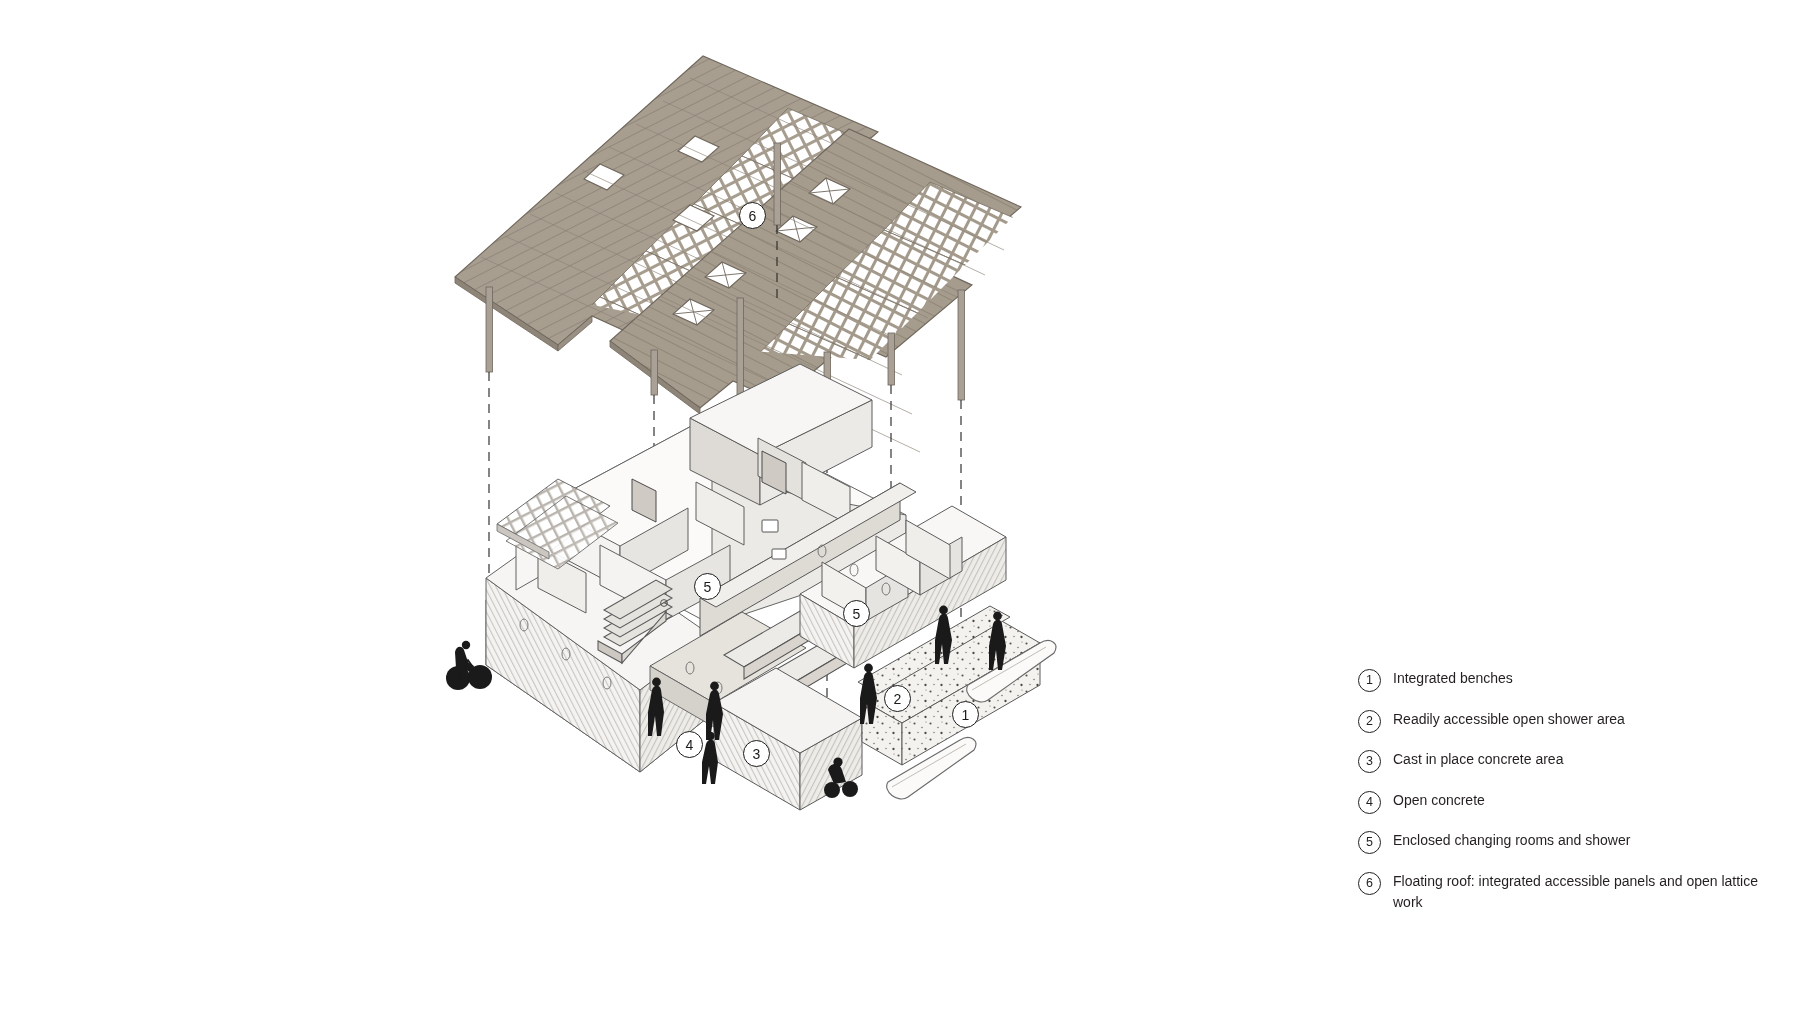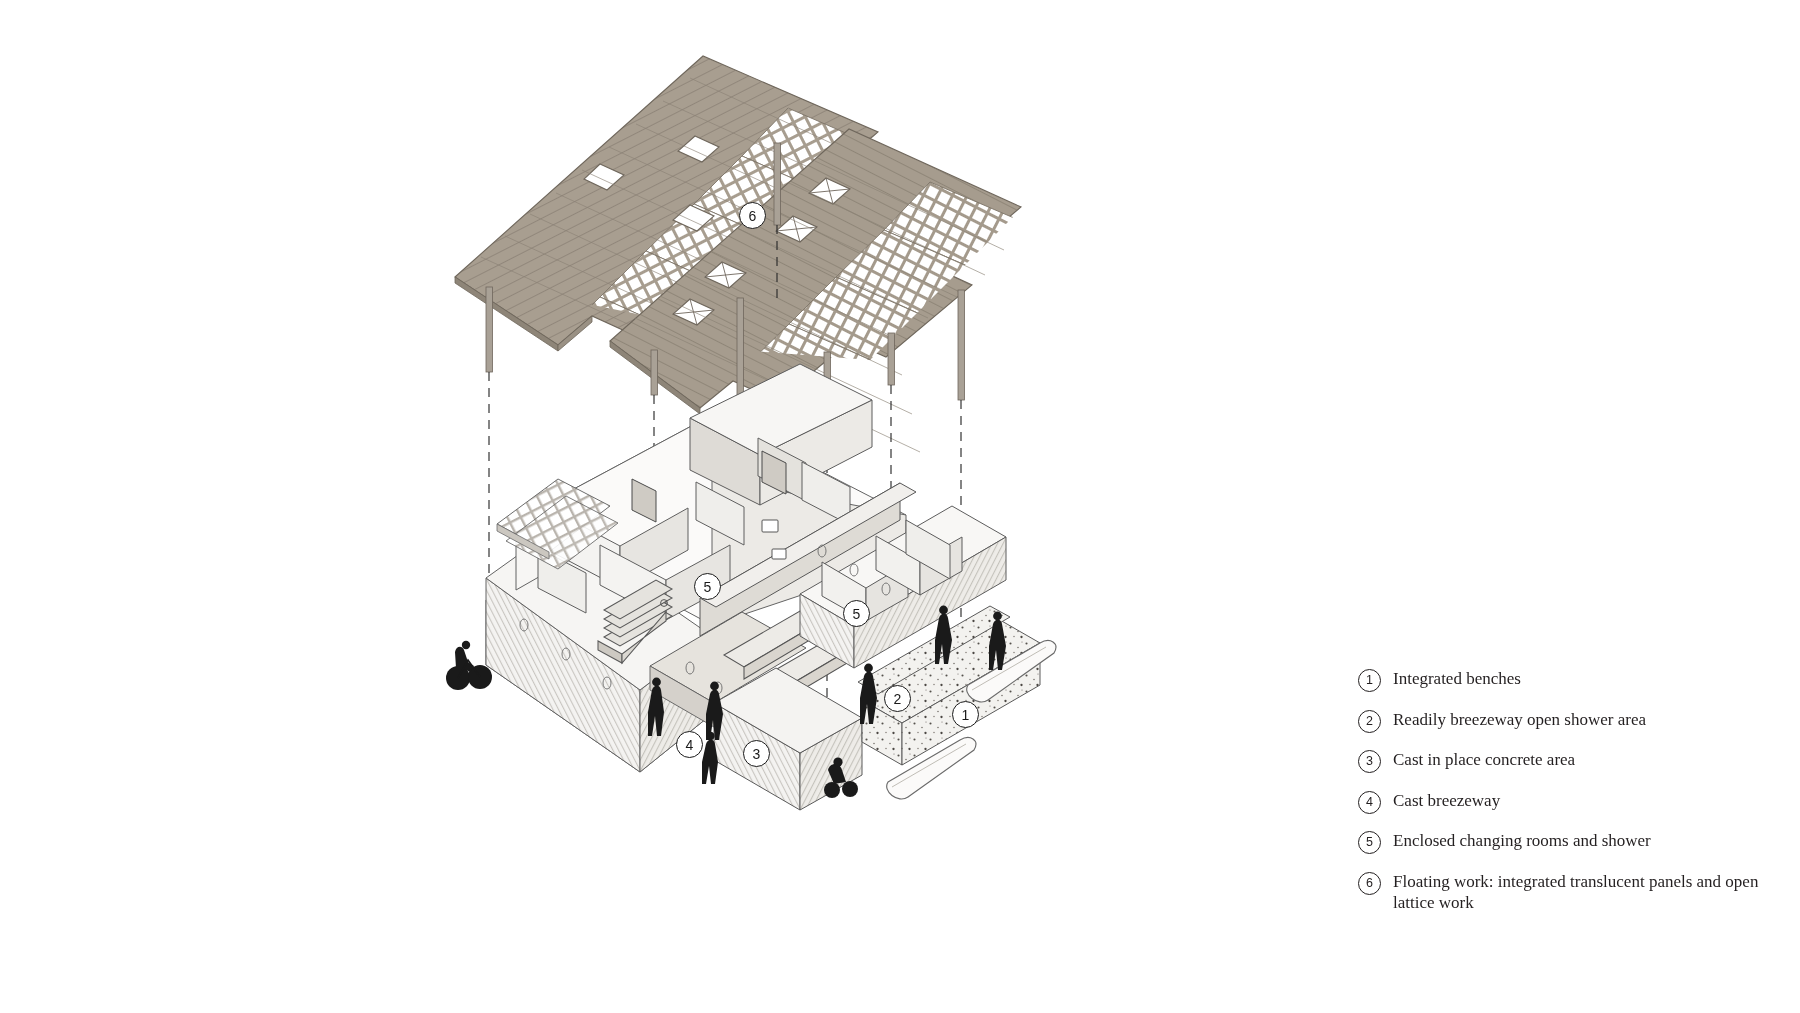--- a/index.html
+++ b/index.html
@@ -9,21 +9,21 @@
   
   #drawing{position:absolute;left:0;top:0;width:1150px;height:1013px;}
   #drawing svg{display:block;}
 
   
   #legend{position:absolute;left:1358px;top:668px;width:420px;}
   .leg-row{display:flex;align-items:flex-start;margin-bottom:16.5px;}
   .leg-num{flex:0 0 auto;width:21px;height:21px;border:1.4px solid #231f20;border-radius:50%;
            display:flex;align-items:center;justify-content:center;
            font-size:12.5px;line-height:1;color:#231f20;margin-top:1px;}
-  .leg-txt{margin-left:12px;font-size:17px;line-height:21px;color:#231f20;max-width:380px;font-family:Liberation Serif, serif;}
+  .leg-txt{margin-left:12px;font-size:14px;line-height:21px;color:#231f20;max-width:380px;}
   .leg-row:last-child{margin-bottom:0;}
 
   
   .callout{position:absolute;width:25px;height:25px;border:1.7px solid #1a1a1a;border-radius:50%;
            background:#ffffff;display:flex;align-items:center;justify-content:center;
            font-size:14px;color:#1a1a1a;font-family:"Liberation Sans",sans-serif;}
 </style>
 </head>
 <body>
 
@@ -368,46 +368,46 @@
       <div class="leg-num">
           <span>1</span>
         </div>
       <div class="leg-txt">Integrated benches</div>
     </div>
 
     <div class="leg-row">
       <div class="leg-num">
           <span>2</span>
         </div>
-      <div class="leg-txt">Readily breezeway open shower area</div>
+      <div class="leg-txt">Readily accessible open shower area</div>
     </div>
 
     <div class="leg-row">
       <div class="leg-num">
           <span>3</span>
         </div>
       <div class="leg-txt">Cast in place concrete area</div>
     </div>
 
     <div class="leg-row">
       <div class="leg-num">
           <span>4</span>
         </div>
-      <div class="leg-txt">Cast breezeway</div>
+      <div class="leg-txt">Open concrete</div>
     </div>
 
     <div class="leg-row">
       <div class="leg-num">
           <span>5</span>
         </div>
       <div class="leg-txt">Enclosed changing rooms and shower</div>
     </div>
 
     <div class="leg-row">
       <div class="leg-num">
           <span>6</span>
         </div>
-      <div class="leg-txt">Floating work: integrated translucent panels and open lattice work</div>
+      <div class="leg-txt">Floating roof: integrated accessible panels and open lattice work</div>
     </div>
 
   </div>
 
 </div>
 
 </body></html>

